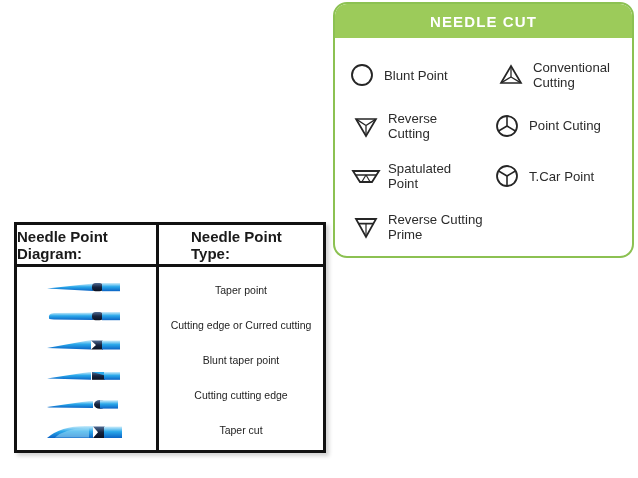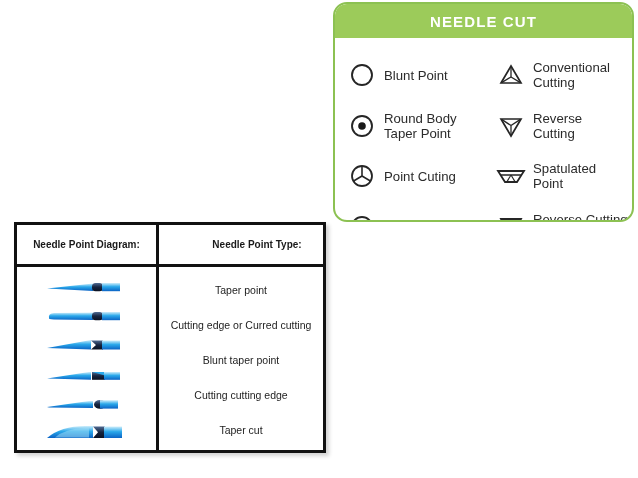--- a/index.html
+++ b/index.html
@@ -9,21 +9,21 @@
     background: #ffffff;
     font-family: "Liberation Sans", sans-serif;
     overflow: hidden;
   }
   #root { position: relative; width: 638px; height: 478px; background: #fff; }
 
   
   .needle-cut-card {
     position: absolute;
     left: 333px; top: 2px;
-    width: 301px; height: 220px;
+    width: 301px; height: 256px;
     border: 2px solid #8cc152;
     border-radius: 14px;
     background: #ffffff;
     overflow: hidden;
   }
   .card-header {
     height: 34px;
     background: #9ccb5a;
     border-top-left-radius: 11px;
     border-top-right-radius: 11px;
@@ -78,21 +78,21 @@
     background: #ffffff;
     box-shadow: 3px 3px 4px rgba(0,0,0,0.18);
   }
   .nt-head {
     display: flex;
     height: 42px;
     border-bottom: 3px solid #111111;
   }
   .nt-head-cell {
     display: flex; align-items: center; justify-content: center;
-    font-size: 10px;
+    font-size: 15px;
     font-weight: bold;
     color: #1a1a1a;
     font-family: "Liberation Sans", sans-serif;
   }
   .nt-head-cell.c1 { width: 142px; border-right: 3px solid #111111; }
   .nt-head-cell.c2 { flex: 1; padding-left: 32px; }
 
   .nt-body { display: flex; height: 186px; }
   .nt-col-diagram {
     width: 142px;
@@ -148,30 +148,20 @@
               <polygon points="13,4 23,21 3,21" fill="none" stroke="#262626" stroke-width="1.7"></polygon>
               <line x1="13" y1="15" x2="13" y2="4" stroke="#262626" stroke-width="1.3"></line>
               <line x1="13" y1="15" x2="3.6" y2="20.6" stroke="#262626" stroke-width="1.3"></line>
               <line x1="13" y1="15" x2="22.4" y2="20.6" stroke="#262626" stroke-width="1.3"></line>
             </svg>
           </span>
           <span class="cut-label">Conventional
 Cutting</span>
         </div>
 
-        <div class="cut-item">
-          <span class="cut-icon">
-            <svg width="26" height="26" viewBox="0 0 26 26">
-              <circle cx="13" cy="13" r="10" fill="none" stroke="#262626" stroke-width="1.9"></circle>
-              <circle cx="13" cy="13" r="3.8" fill="#1a1a1a"></circle>
-            </svg>
-          </span>
-          <span class="cut-label">Round Body
-Taper Point</span>
-        </div>
 
         <div class="cut-item col2">
           <span class="cut-icon">
             <svg width="26" height="26" viewBox="0 0 26 26">
               <polygon points="3,6 23,6 13,23" fill="none" stroke="#262626" stroke-width="1.7"></polygon>
               <line x1="13" y1="12.5" x2="13" y2="22.6" stroke="#262626" stroke-width="1.3"></line>
               <line x1="13" y1="12.5" x2="3.6" y2="6.4" stroke="#262626" stroke-width="1.3"></line>
               <line x1="13" y1="12.5" x2="22.4" y2="6.4" stroke="#262626" stroke-width="1.3"></line>
             </svg>
           </span>

